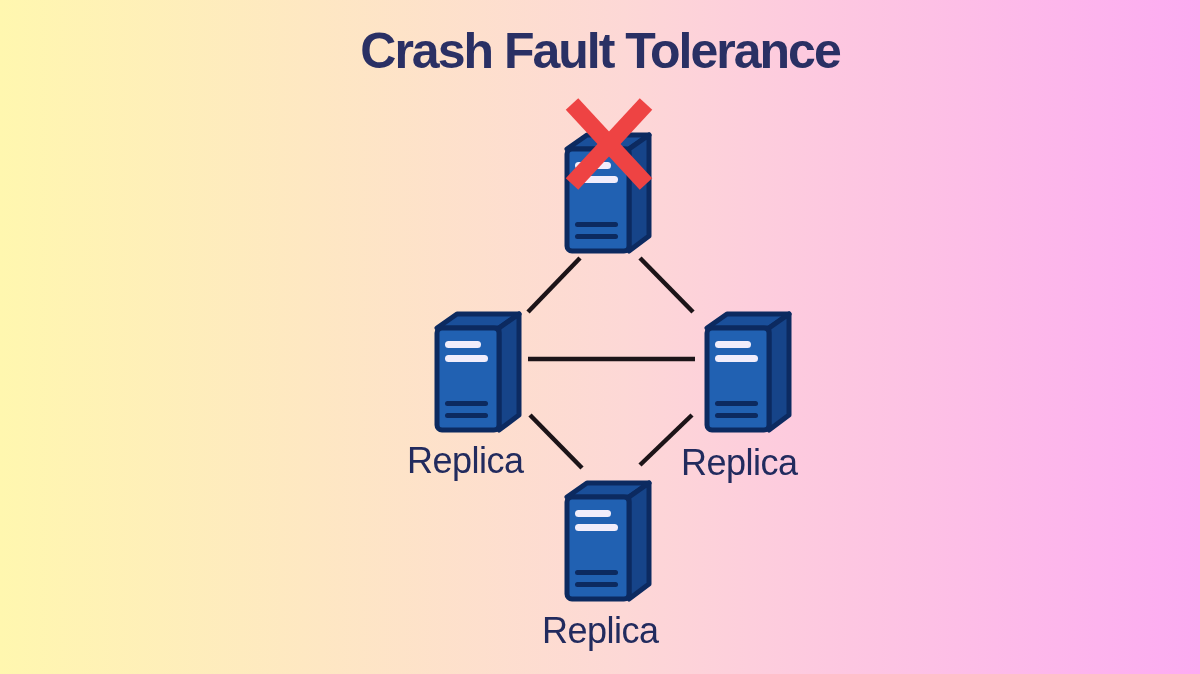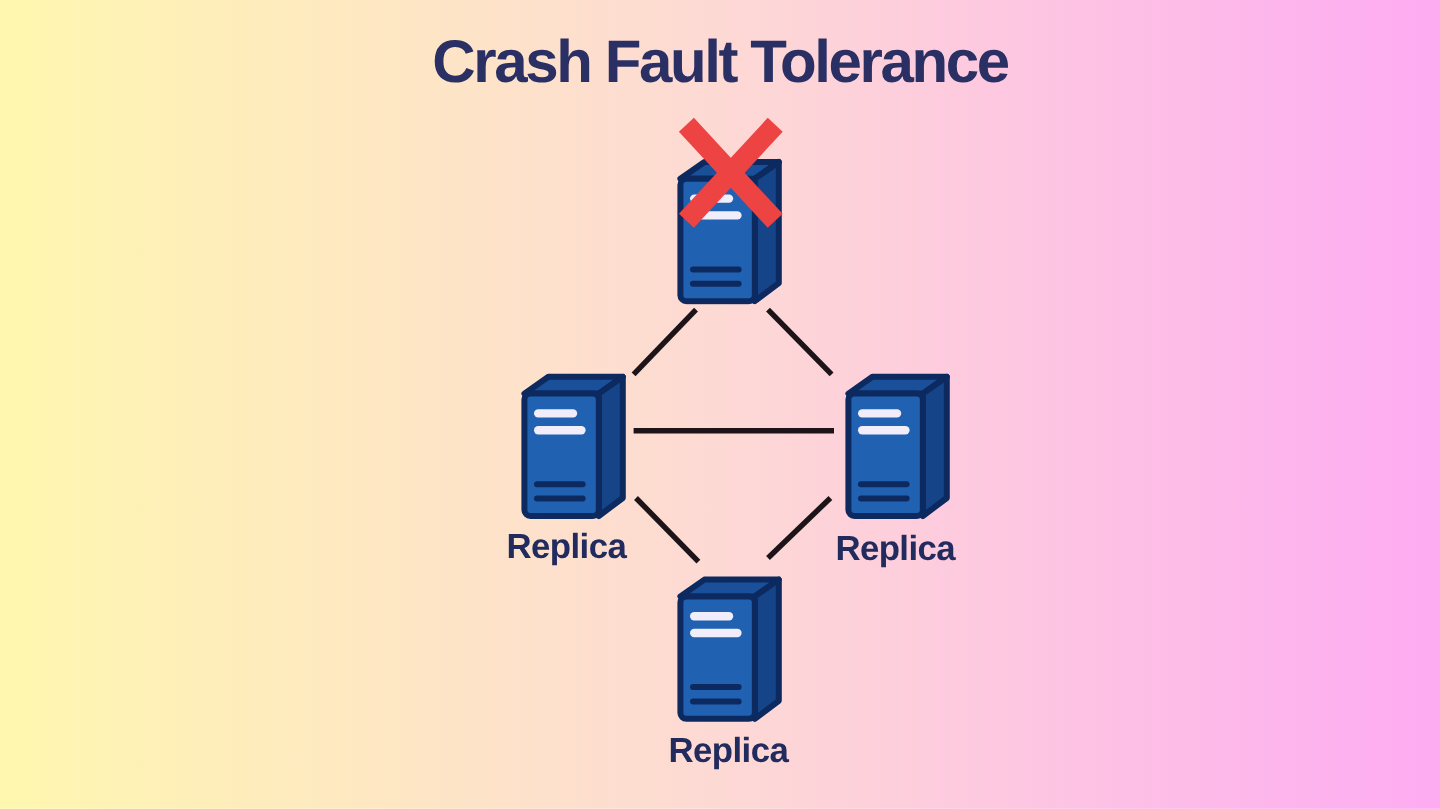--- a/index.html
+++ b/index.html
@@ -42,23 +42,22 @@
   .server-right  { left: 700px; top: 303px; }
   .server-bottom { left: 560px; top: 472px; }
   .crash-x {
     position: absolute;
     left: 564px; top: 96px;
     width: 90px; height: 96px;
   }
   .node-label {
     position: absolute;
     width: 130px;
-    text-align: center;
-    font-size: 29px;
-    font-weight: bold;
+    font-size: 36px;
+    font-weight: normal;
     letter-spacing: -0.5px;
     color: var(--label_color, #222b5e);
   }
   .label-left   { left: 407px; top: 440px; }
   .label-right  { left: 681px; top: 442px; }
   .label-bottom { left: 542px; top: 610px; }
 </style>
 </head>
 <body>
 

